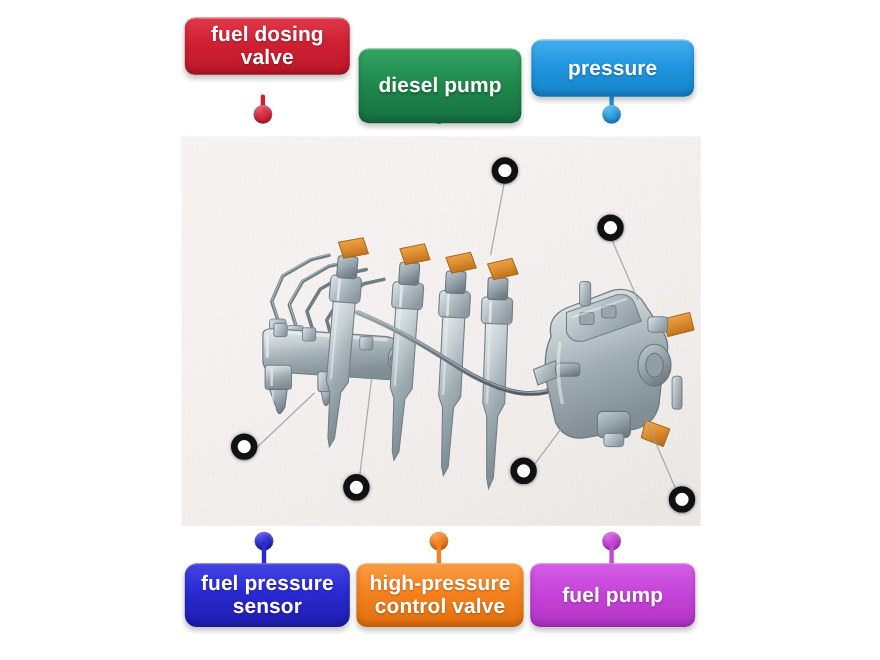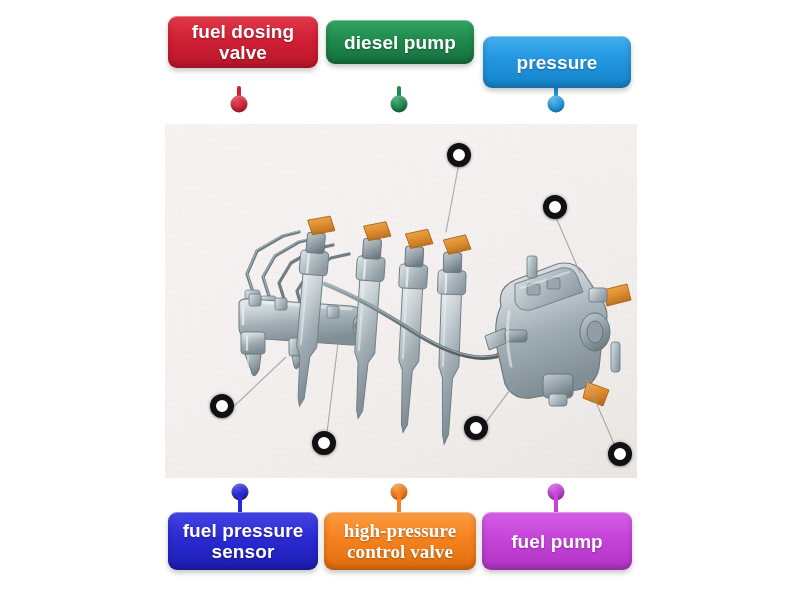--- a/index.html
+++ b/index.html
@@ -253,45 +253,45 @@
   <div class="marker" style="left:476px;top:428px;"></div>
   <div class="marker" style="left:620px;top:454px;"></div>
 
   <div class="label-card" style="left:168px;top:16px;width:150px;height:52px;
               background:linear-gradient(#e0394a 0%,#cf2034 45%,#bb1729 100%);">
     <span class="txt">fuel dosing valve</span>
   </div>
   <div class="stem" style="left:239px;top:86px;height:18px;background:#cc1f30;"></div>
   <div class="dot" style="left:239px;top:104px;background:radial-gradient(circle at 35% 30%,#e2485a,#c21a2d 70%);"></div>
 
-  <div class="label-card" style="left:326px;top:20px;width:148px;height:44px;
+  <div class="label-card" style="left:326px;top:44px;width:148px;height:68px;
               background:linear-gradient(#33a563 0%,#1f8a4c 45%,#157040 100%);">
     <span class="txt">diesel pump</span>
   </div>
   <div class="stem" style="left:399px;top:86px;height:18px;background:#1f8a4c;"></div>
   <div class="dot" style="left:399px;top:104px;background:radial-gradient(circle at 35% 30%,#3cb06c,#167343 70%);"></div>
 
   <div class="label-card" style="left:483px;top:36px;width:148px;height:52px;
               background:linear-gradient(#45aeeb 0%,#2196e0 45%,#1683c8 100%);">
     <span class="txt">pressure</span>
   </div>
   <div class="stem" style="left:556px;top:86px;height:18px;background:#2196e0;"></div>
   <div class="dot" style="left:556px;top:104px;background:radial-gradient(circle at 35% 30%,#55b6ee,#1889cf 70%);"></div>
 
   <div class="dot" style="left:240px;top:492px;background:radial-gradient(circle at 35% 30%,#4a4ae8,#1f1fb4 70%);"></div>
   <div class="stem" style="left:240px;top:492px;height:22px;background:#2a2ad2;"></div>
   <div class="label-card" style="left:168px;top:512px;width:150px;height:58px;
-              background:linear-gradient(#4444e4 0%,#2a2ad2 45%,#1d1daf 100%);">
+              background:linear-gradient(#4444e4 0%,#2a2ad2 45%,#1d1daf 100%);border-radius:11px;">
     <span class="txt">fuel pressure sensor</span>
   </div>
 
   <div class="dot" style="left:399px;top:492px;background:radial-gradient(circle at 35% 30%,#fb9c45,#e06f0e 70%);"></div>
   <div class="stem" style="left:399px;top:492px;height:22px;background:#f5821f;"></div>
   <div class="label-card" style="left:324px;top:512px;width:152px;height:58px;
-              background:linear-gradient(#fa9c43 0%,#f5821f 45%,#e06e0d 100%);font-family:Liberation Serif, serif;">
+              background:linear-gradient(#fa9c43 0%,#f5821f 45%,#e06e0d 100%);">
     <span class="txt">high-pressure control valve</span>
   </div>
 
   <div class="dot" style="left:556px;top:492px;background:radial-gradient(circle at 35% 30%,#d663e7,#b134c5 70%);"></div>
   <div class="stem" style="left:556px;top:492px;height:22px;background:#c644da;"></div>
   <div class="label-card" style="left:482px;top:512px;width:150px;height:58px;
               background:linear-gradient(#d45fe6 0%,#c644da 45%,#b134c5 100%);">
     <span class="txt">fuel pump</span>
   </div>
 

